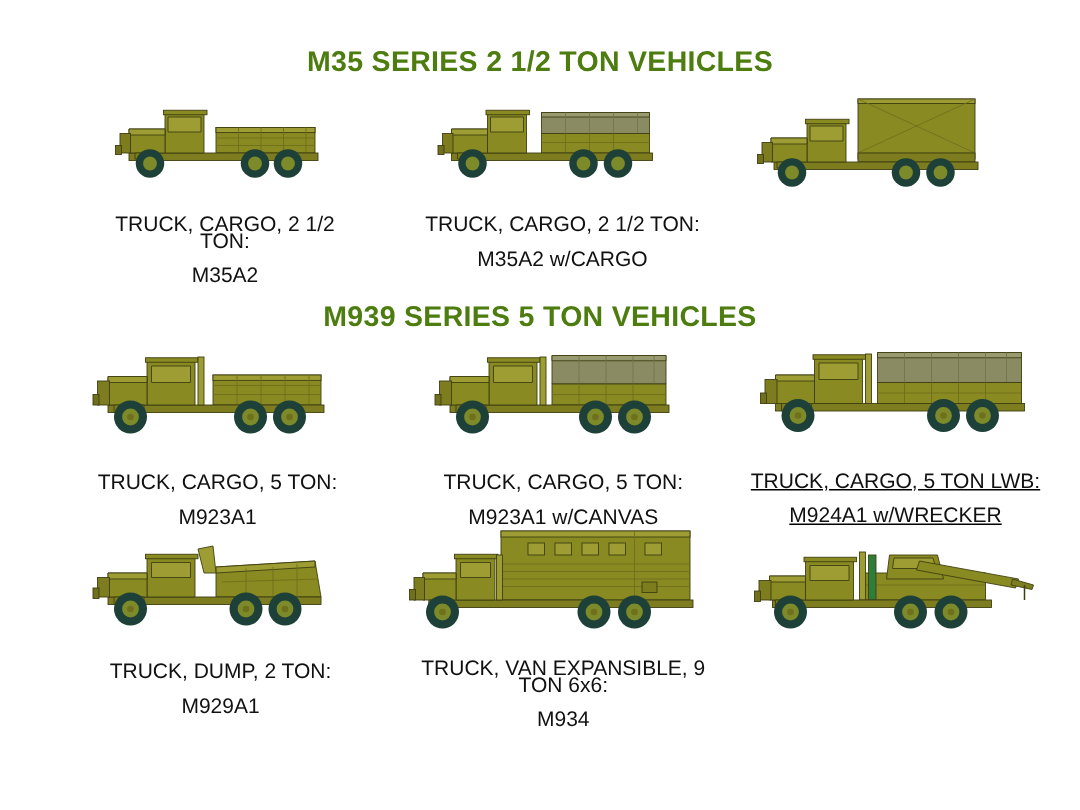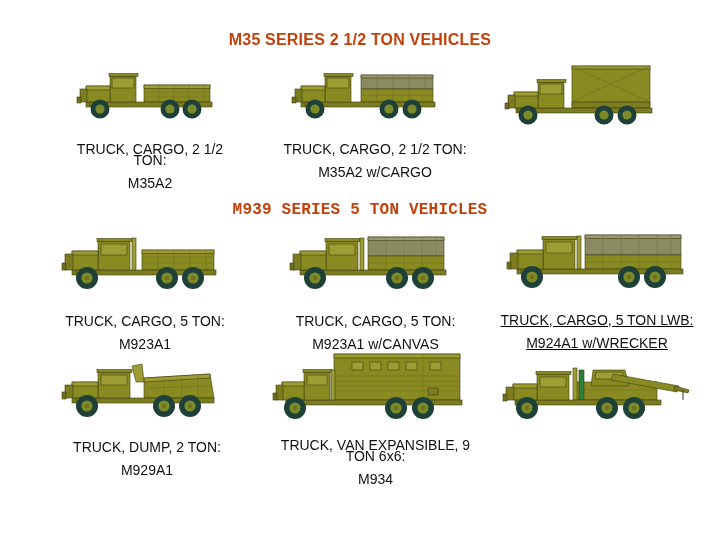--- a/index.html
+++ b/index.html
@@ -5,24 +5,24 @@
   html,body{margin:0;padding:0;}
   body{
     width:720px;height:540px;background:#ffffff;overflow:hidden;
     font-family:"Liberation Sans", sans-serif;
     -webkit-font-smoothing:antialiased;
   }
   .slide{position:relative;width:720px;height:540px;}
 
   .section-heading{
     position:absolute;width:100%;text-align:center;
-    font-weight:bold;font-size:16px;color:#c2410c;letter-spacing:.2px;
+    font-weight:bold;font-size:19px;color:#4d7c0f;letter-spacing:.2px;
   }
   #heading-m35{top:31px;}
-  #heading-m939{top:201px;font-family:Liberation Mono, monospace;}
+  #heading-m939{top:201px;}
 
   .cell{position:absolute;}
   .caption{
     text-align:center;font-size:14px;color:#111;line-height:11.5px;
     white-space:pre-line;
   }
   .art{position:relative;}
   .art svg{display:block;}
 </style>
 </head>

